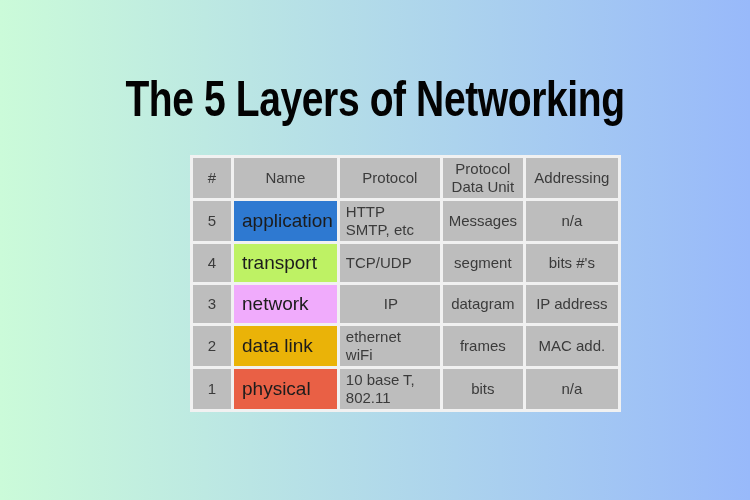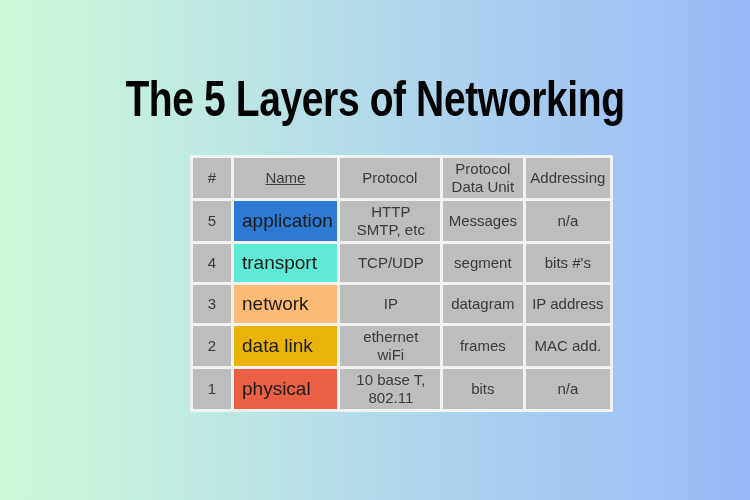--- a/index.html
+++ b/index.html
@@ -38,34 +38,34 @@
     background: #bdbdbd;
     color: #3b3b3b;
     font-size: 15px;
     line-height: 18px;
     height: 38px;
     vertical-align: middle;
     text-align: center;
     padding: 2px 4px;
   }
   .col-num        { width: 38px; }
-  .col-name       { width: 84px; text-decoration: underline; }
+  .col-name       { width: 84px; }
   .col-protocol   { width: 100px; }
   .col-pdu        { width: 80px; }
-  .col-addressing { width: 84px; }
+  .col-addressing { width: 92px; }
   .layers-table th { font-weight: normal; }
   .th-pdu { text-align: left; padding-left: 6px; }
   td.name-cell {
     text-align: left;
     padding-left: 8px;
     font-size: 19px;
     color: #1c1c1c;
   }
   td.protocol-cell {
-    text-align: center;
+    text-align: left;
     padding-left: 6px;
     white-space: pre-line;
   }
   td.protocol-cell.align-center { text-align: center; }
 </style>
 </head>
 <body>
 
 <h1 class="title">The 5 Layers of Networking</h1>
 
@@ -83,28 +83,28 @@
     <tr>
       <td class="num-cell">5</td>
       <td class="name-cell" style="background-color: rgb(46, 121, 209);">application</td>
       <td class="protocol-cell">HTTP
 SMTP, etc</td>
       <td class="pdu-cell">Messages</td>
       <td class="addressing-cell">n/a</td>
     </tr>
     <tr>
       <td class="num-cell">4</td>
-      <td class="name-cell" style="background-color: #5eead4;">transport</td>
+      <td class="name-cell" style="background-color: #bef264;">transport</td>
       <td class="protocol-cell">TCP/UDP</td>
       <td class="pdu-cell">segment</td>
       <td class="addressing-cell">bits #'s</td>
     </tr>
     <tr>
       <td class="num-cell">3</td>
-      <td class="name-cell" style="background-color: #fdba74; margin-left: 44px;">network</td>
+      <td class="name-cell" style="background-color: #f0abfc; margin-left: 44px;">network</td>
       <td class="protocol-cell align-center">IP</td>
       <td class="pdu-cell">datagram</td>
       <td class="addressing-cell">IP address</td>
     </tr>
     <tr>
       <td class="num-cell">2</td>
       <td class="name-cell" style="background-color: #eab308;">data link</td>
       <td class="protocol-cell">ethernet
 wiFi</td>
       <td class="pdu-cell">frames</td>

